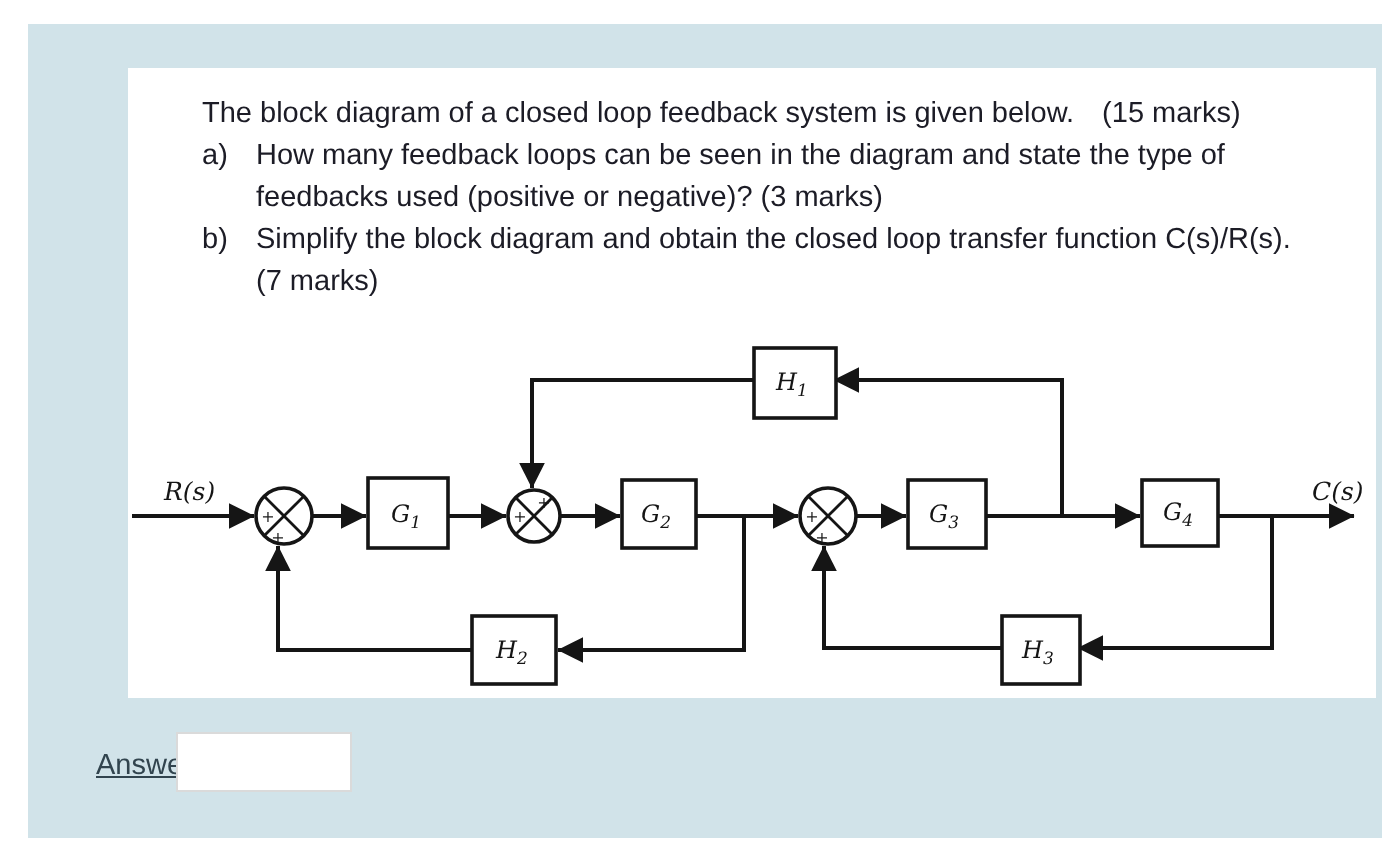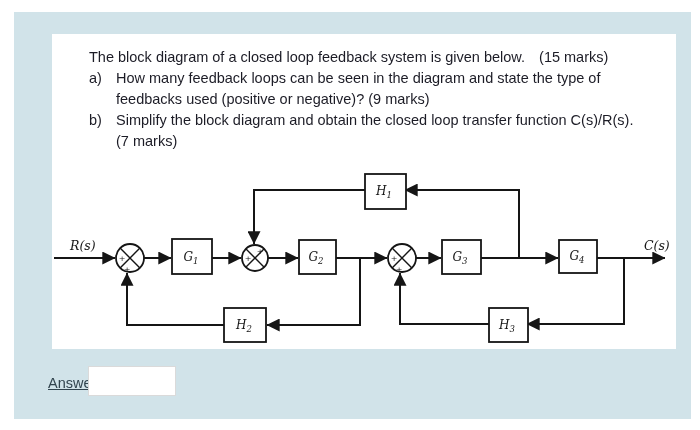--- a/index.html
+++ b/index.html
@@ -6,21 +6,21 @@
   body{
     width:700px;height:430px;position:relative;overflow:hidden;
     background:#ffffff;
     font-family:"Liberation Sans", sans-serif;
   }
   .panel{
     position:absolute;left:14px;top:12px;width:677px;height:407px;
     background:#d1e3e9;
   }
   .card{
-    position:absolute;left:38px;top:22px;width:624px;height:315px;
+    position:absolute;left:50px;top:22px;width:624px;height:315px;
     background:#ffffff;
   }
   .question{
     position:absolute;left:37px;top:13px;width:585px;
     color:#1c1c26;font-size:14.5px;line-height:21px;
   }
   .q-intro{white-space:nowrap;}
   .q-intro .marks{margin-left:14px;}
   .q-item{display:flex;width:548px;}
   .q-item .q-label{width:27px;flex:0 0 27px;}
@@ -61,21 +61,21 @@
 
 <div class="panel">
   <div class="card">
 
     <div class="question">
       <div class="q-intro">
         <span>The block diagram of a closed loop feedback system is given below.</span><span class="marks">(15 marks)</span>
       </div>
       <div class="q-item">
         <span class="q-label">a)</span>
-        <span class="q-text">How many feedback loops can be seen in the diagram and state the type of feedbacks used (positive or negative)? (9 marks)</span>
+        <span class="q-text">How many feedback loops can be seen in the diagram and state the type of feedbacks used (positive or negative)? (3 marks)</span>
       </div>
       <div class="q-item">
         <span class="q-label">b)</span>
         <span class="q-text">Simplify the block diagram and obtain the closed loop transfer function C(s)/R(s). (7 marks)</span>
       </div>
     </div>
 
     <svg class="diagram-svg" width="624" height="315" viewBox="0 0 624 315">
       <defs>
         <marker id="arr" viewBox="0 0 10 10" refX="9" refY="5" markerWidth="6.5" markerHeight="6.5" orient="auto-start-reverse">

